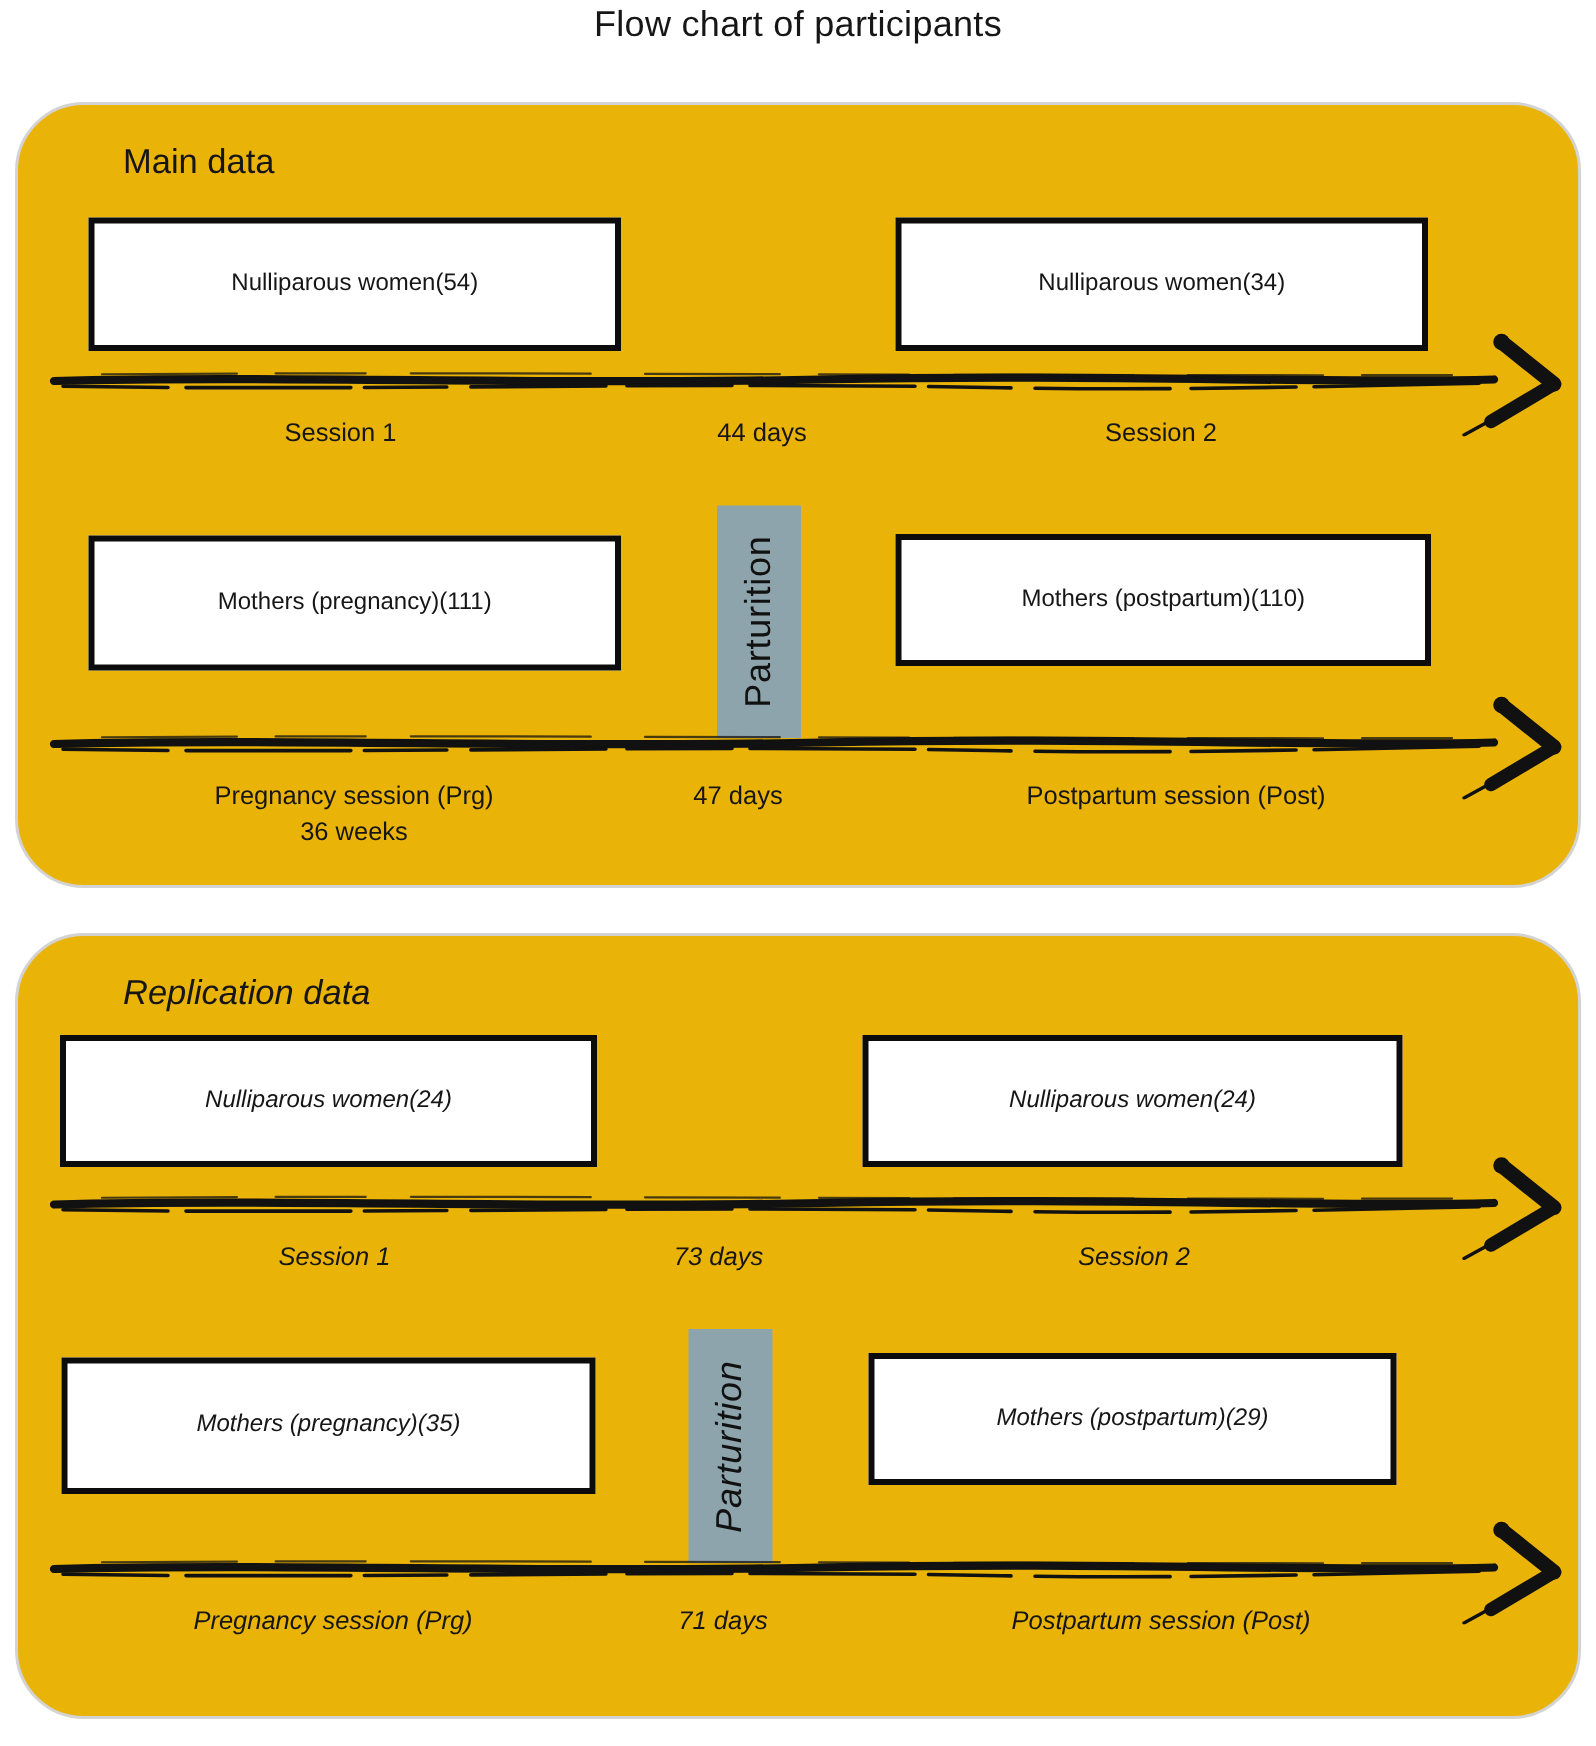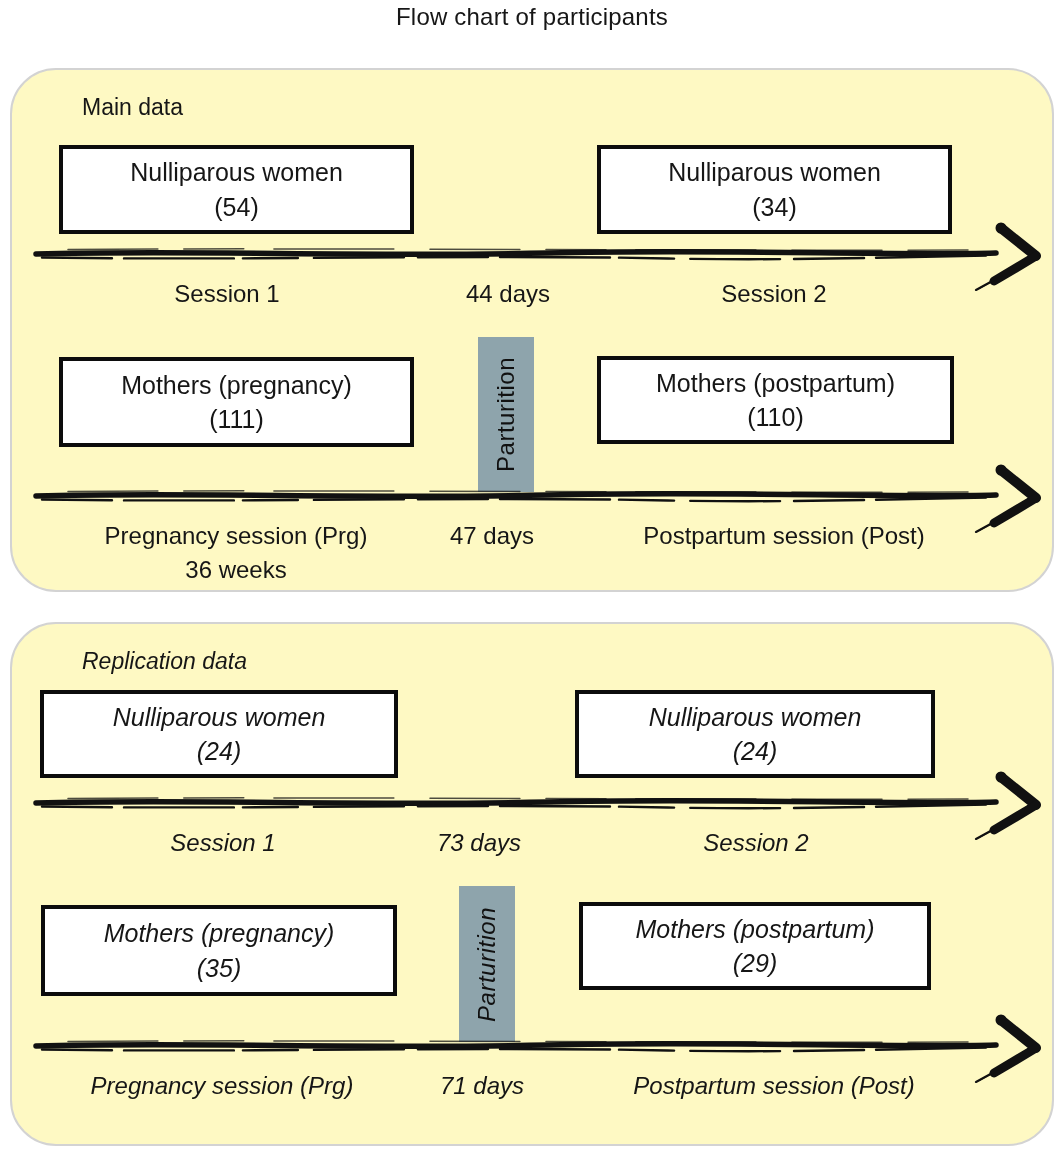--- a/index.html
+++ b/index.html
@@ -8,38 +8,38 @@
     background:#ffffff; color:#161616;
     font-family:"Liberation Sans", sans-serif;
     overflow:hidden;
   }
   .fig-title {
     position:absolute; top:3px; left:0; width:100%;
     text-align:center; font-size:24px; letter-spacing:.2px;
   }
   .panel {
     position:absolute; left:10px; width:1044px; height:524px;
-    border:2px solid #d3d3d3; border-radius:46px; background:#fef9c3;
+    border:2px solid #d3d3d3; border-radius:46px; background:#eab308;
     box-sizing:border-box;
   }
   #panel-main { top:68px; }
   #panel-repl { top:622px;font-style:italic; }
   .panel-label {
     position:absolute; left:70px; top:24px; font-size:23px;
   }
   .pbox {
     position:absolute; box-sizing:border-box;
     border:4px solid #0c0c0c; background:#ffffff;
-    display:flex; flex-direction:column; align-items:center; justify-content:center;
-    text-align:center; font-size:25px; line-height:1.38;
+    display:flex; flex-direction:row; align-items:center; justify-content:center;
+    text-align:center; font-size:16px; line-height:1.38;
   }
   .timeline { position:absolute; left:16px; width:1020px; height:74px; }
   .tl-label {
     position:absolute; transform:translateX(-50%);
-    text-align:center; font-size:24px; line-height:1.42; white-space:nowrap;
+    text-align:center; font-size:17px; line-height:1.42; white-space:nowrap;
   }
   .parturition {
     position:absolute; width:56px; background:#8ea4ac;
     display:flex; align-items:center; justify-content:center;
   }
   .parturition span {
     writing-mode:vertical-rl; transform:rotate(180deg);
     font-size:24px; color:#111; letter-spacing:.5px;
   }
   

